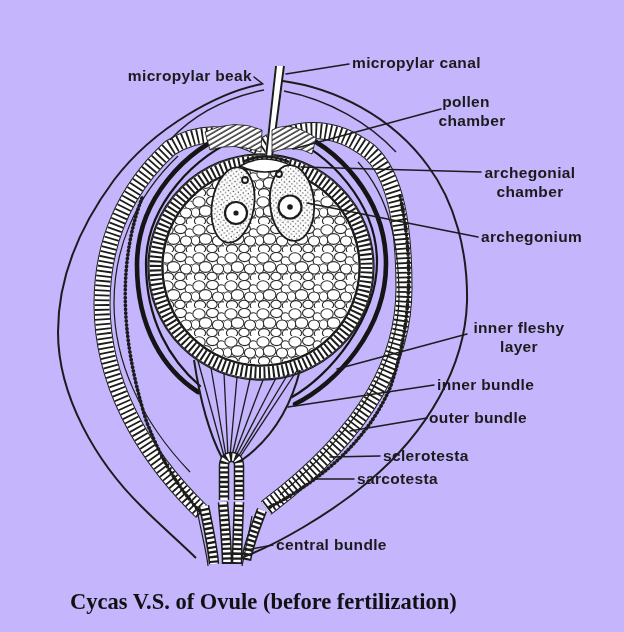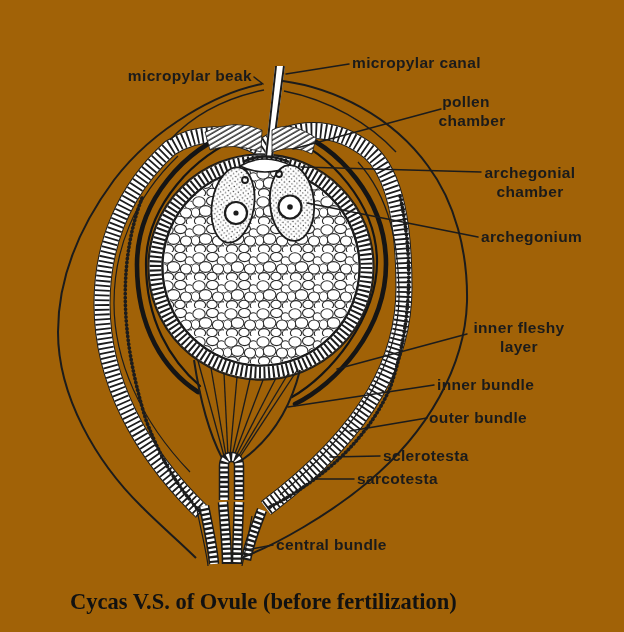--- a/index.html
+++ b/index.html
@@ -1,17 +1,17 @@
 <!DOCTYPE html>
 <html><head>
 <meta charset="utf-8">
 <style>
   html,body{margin:0;padding:0;background:#ffffff;}
   body{width:624px;height:632px;overflow:hidden;font-family:"Liberation Sans",sans-serif;}
-  .stage{position:relative;width:624px;height:632px;background:#a16207;}
+  .stage{position:relative;width:624px;height:632px;background:#c4b5fd;}
   svg{display:block;}
   .lbl{font-family:"Liberation Sans",sans-serif;font-size:15.5px;font-weight:600;
        letter-spacing:0.35px;fill:#1b1b1b;}
   .cap{font-family:"Liberation Serif",serif;font-size:22.5px;font-weight:bold;fill:#111;}
   .ldr{stroke:#1c1c1c;stroke-width:1.5;fill:none;stroke-linecap:round;}
   .ink{stroke:#1c1c1c;fill:none;}
 </style>
 </head>
 <body>
 

